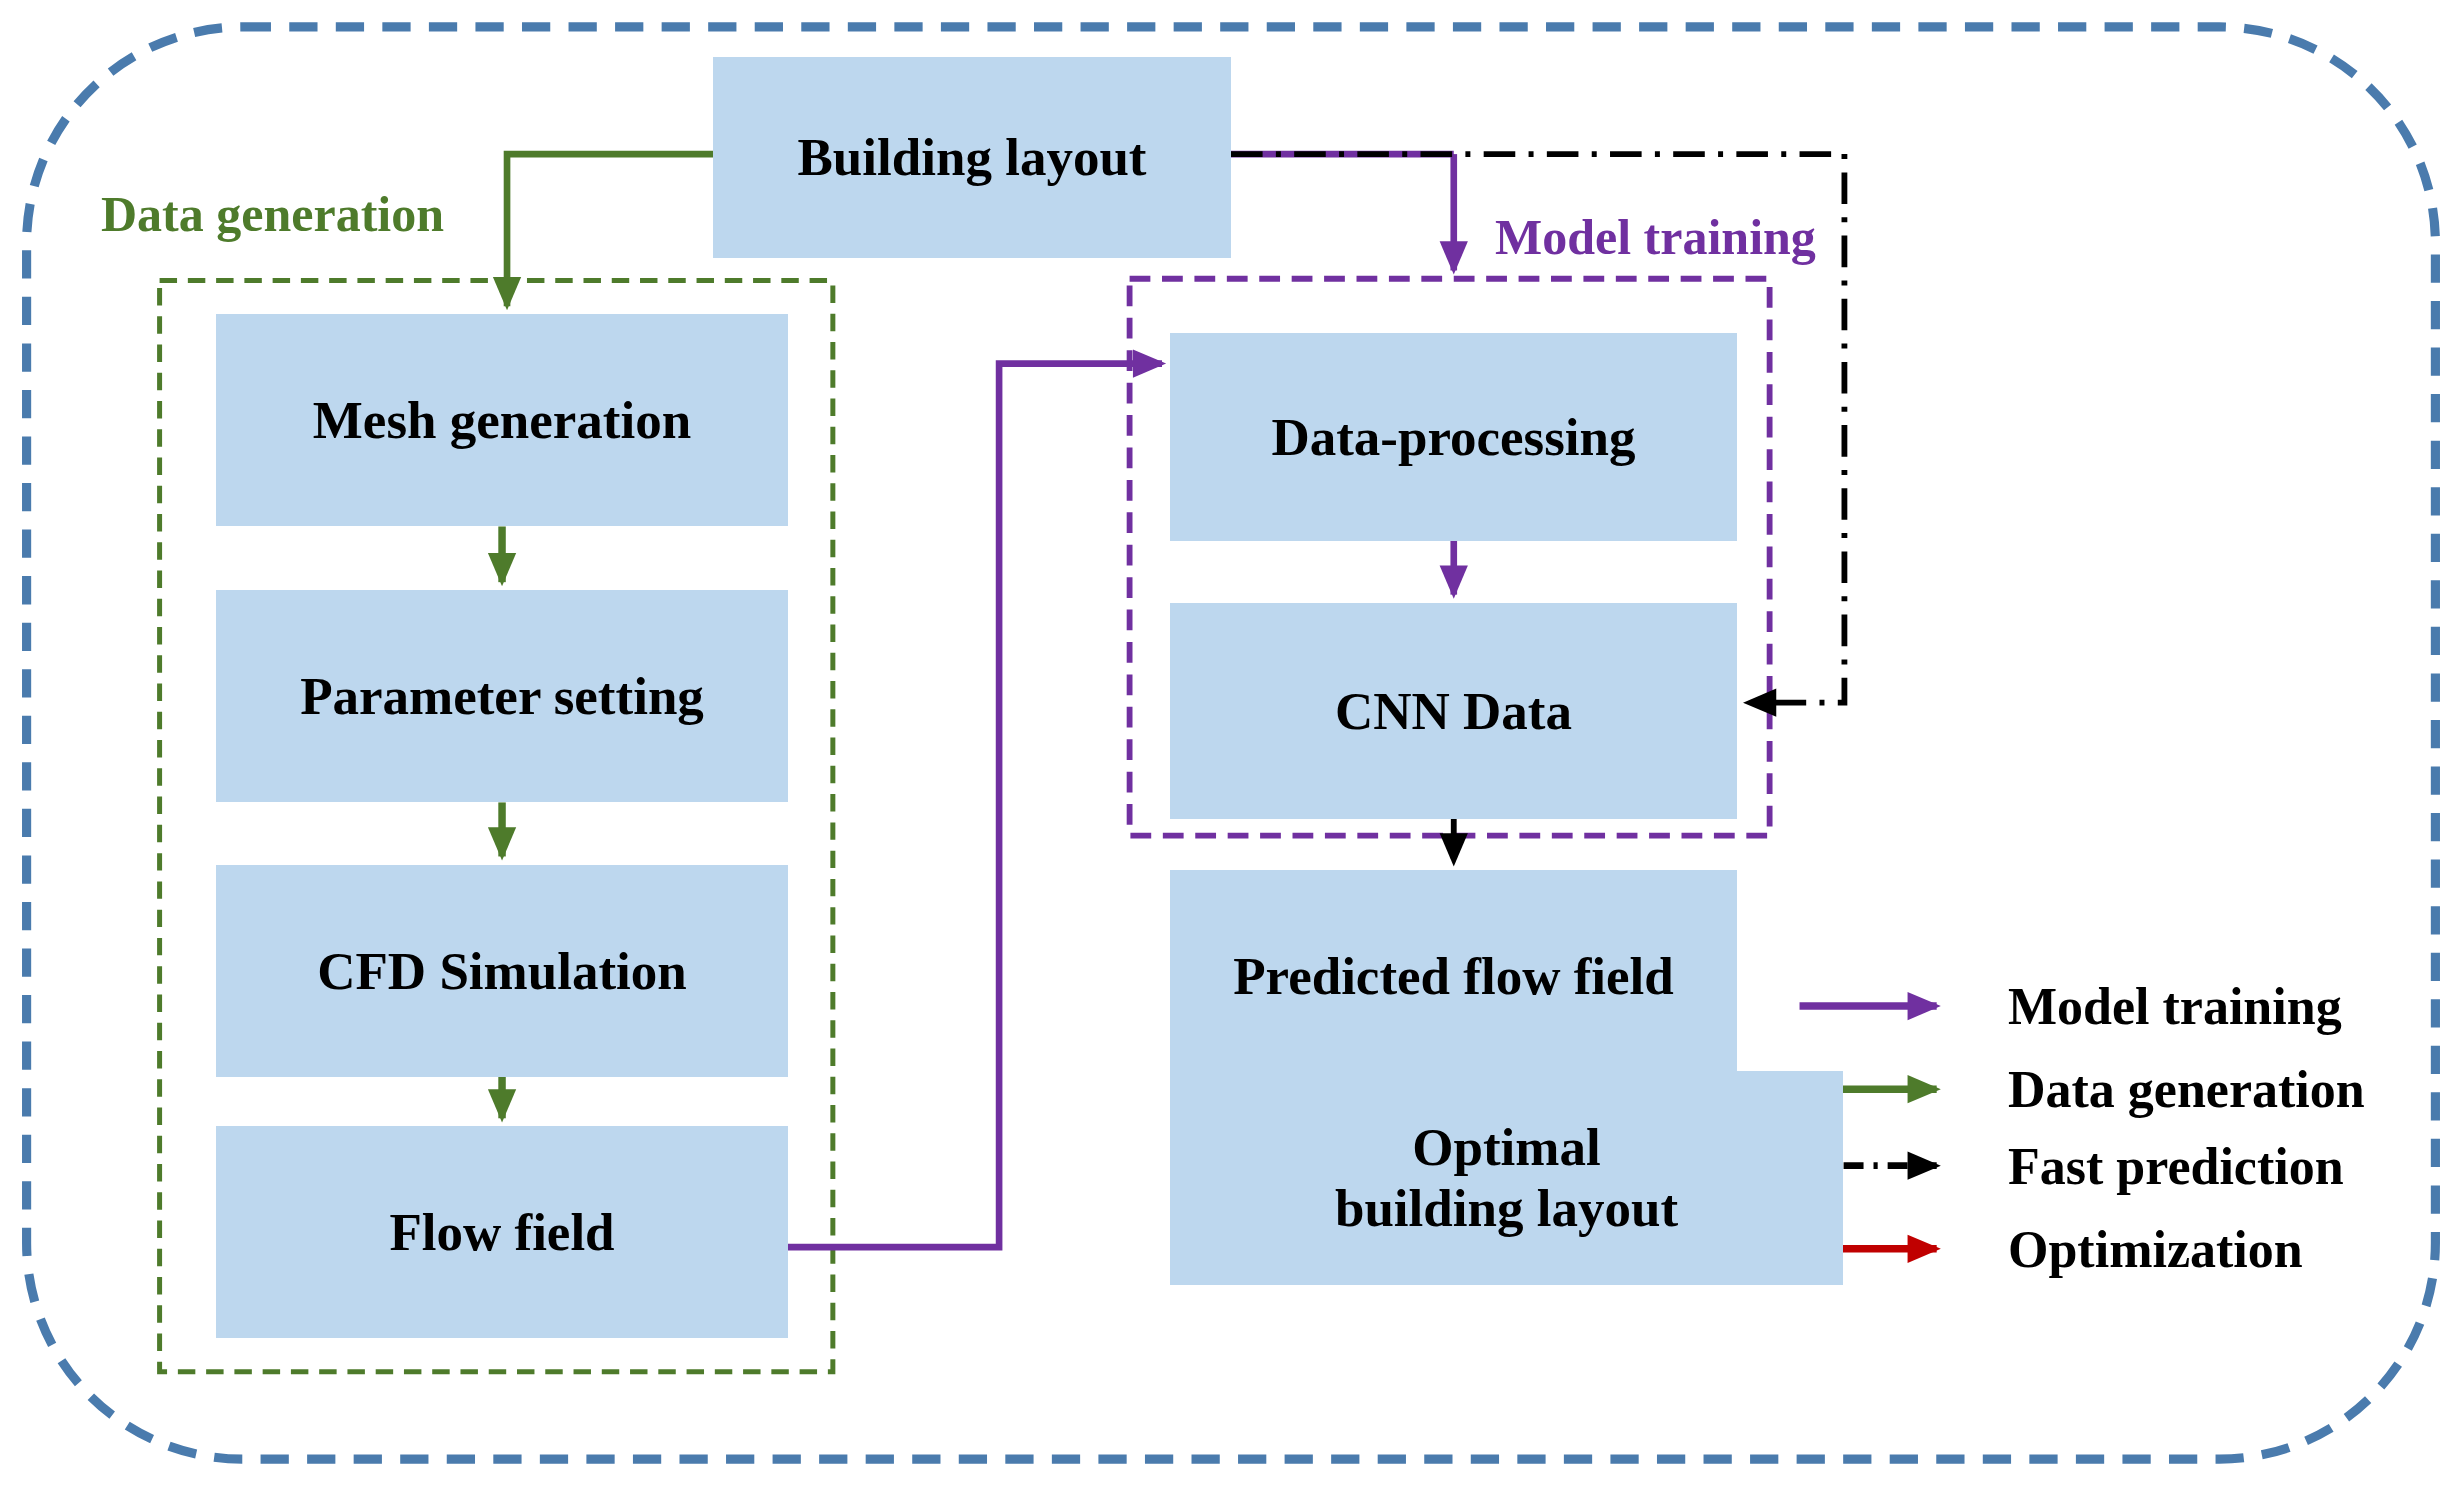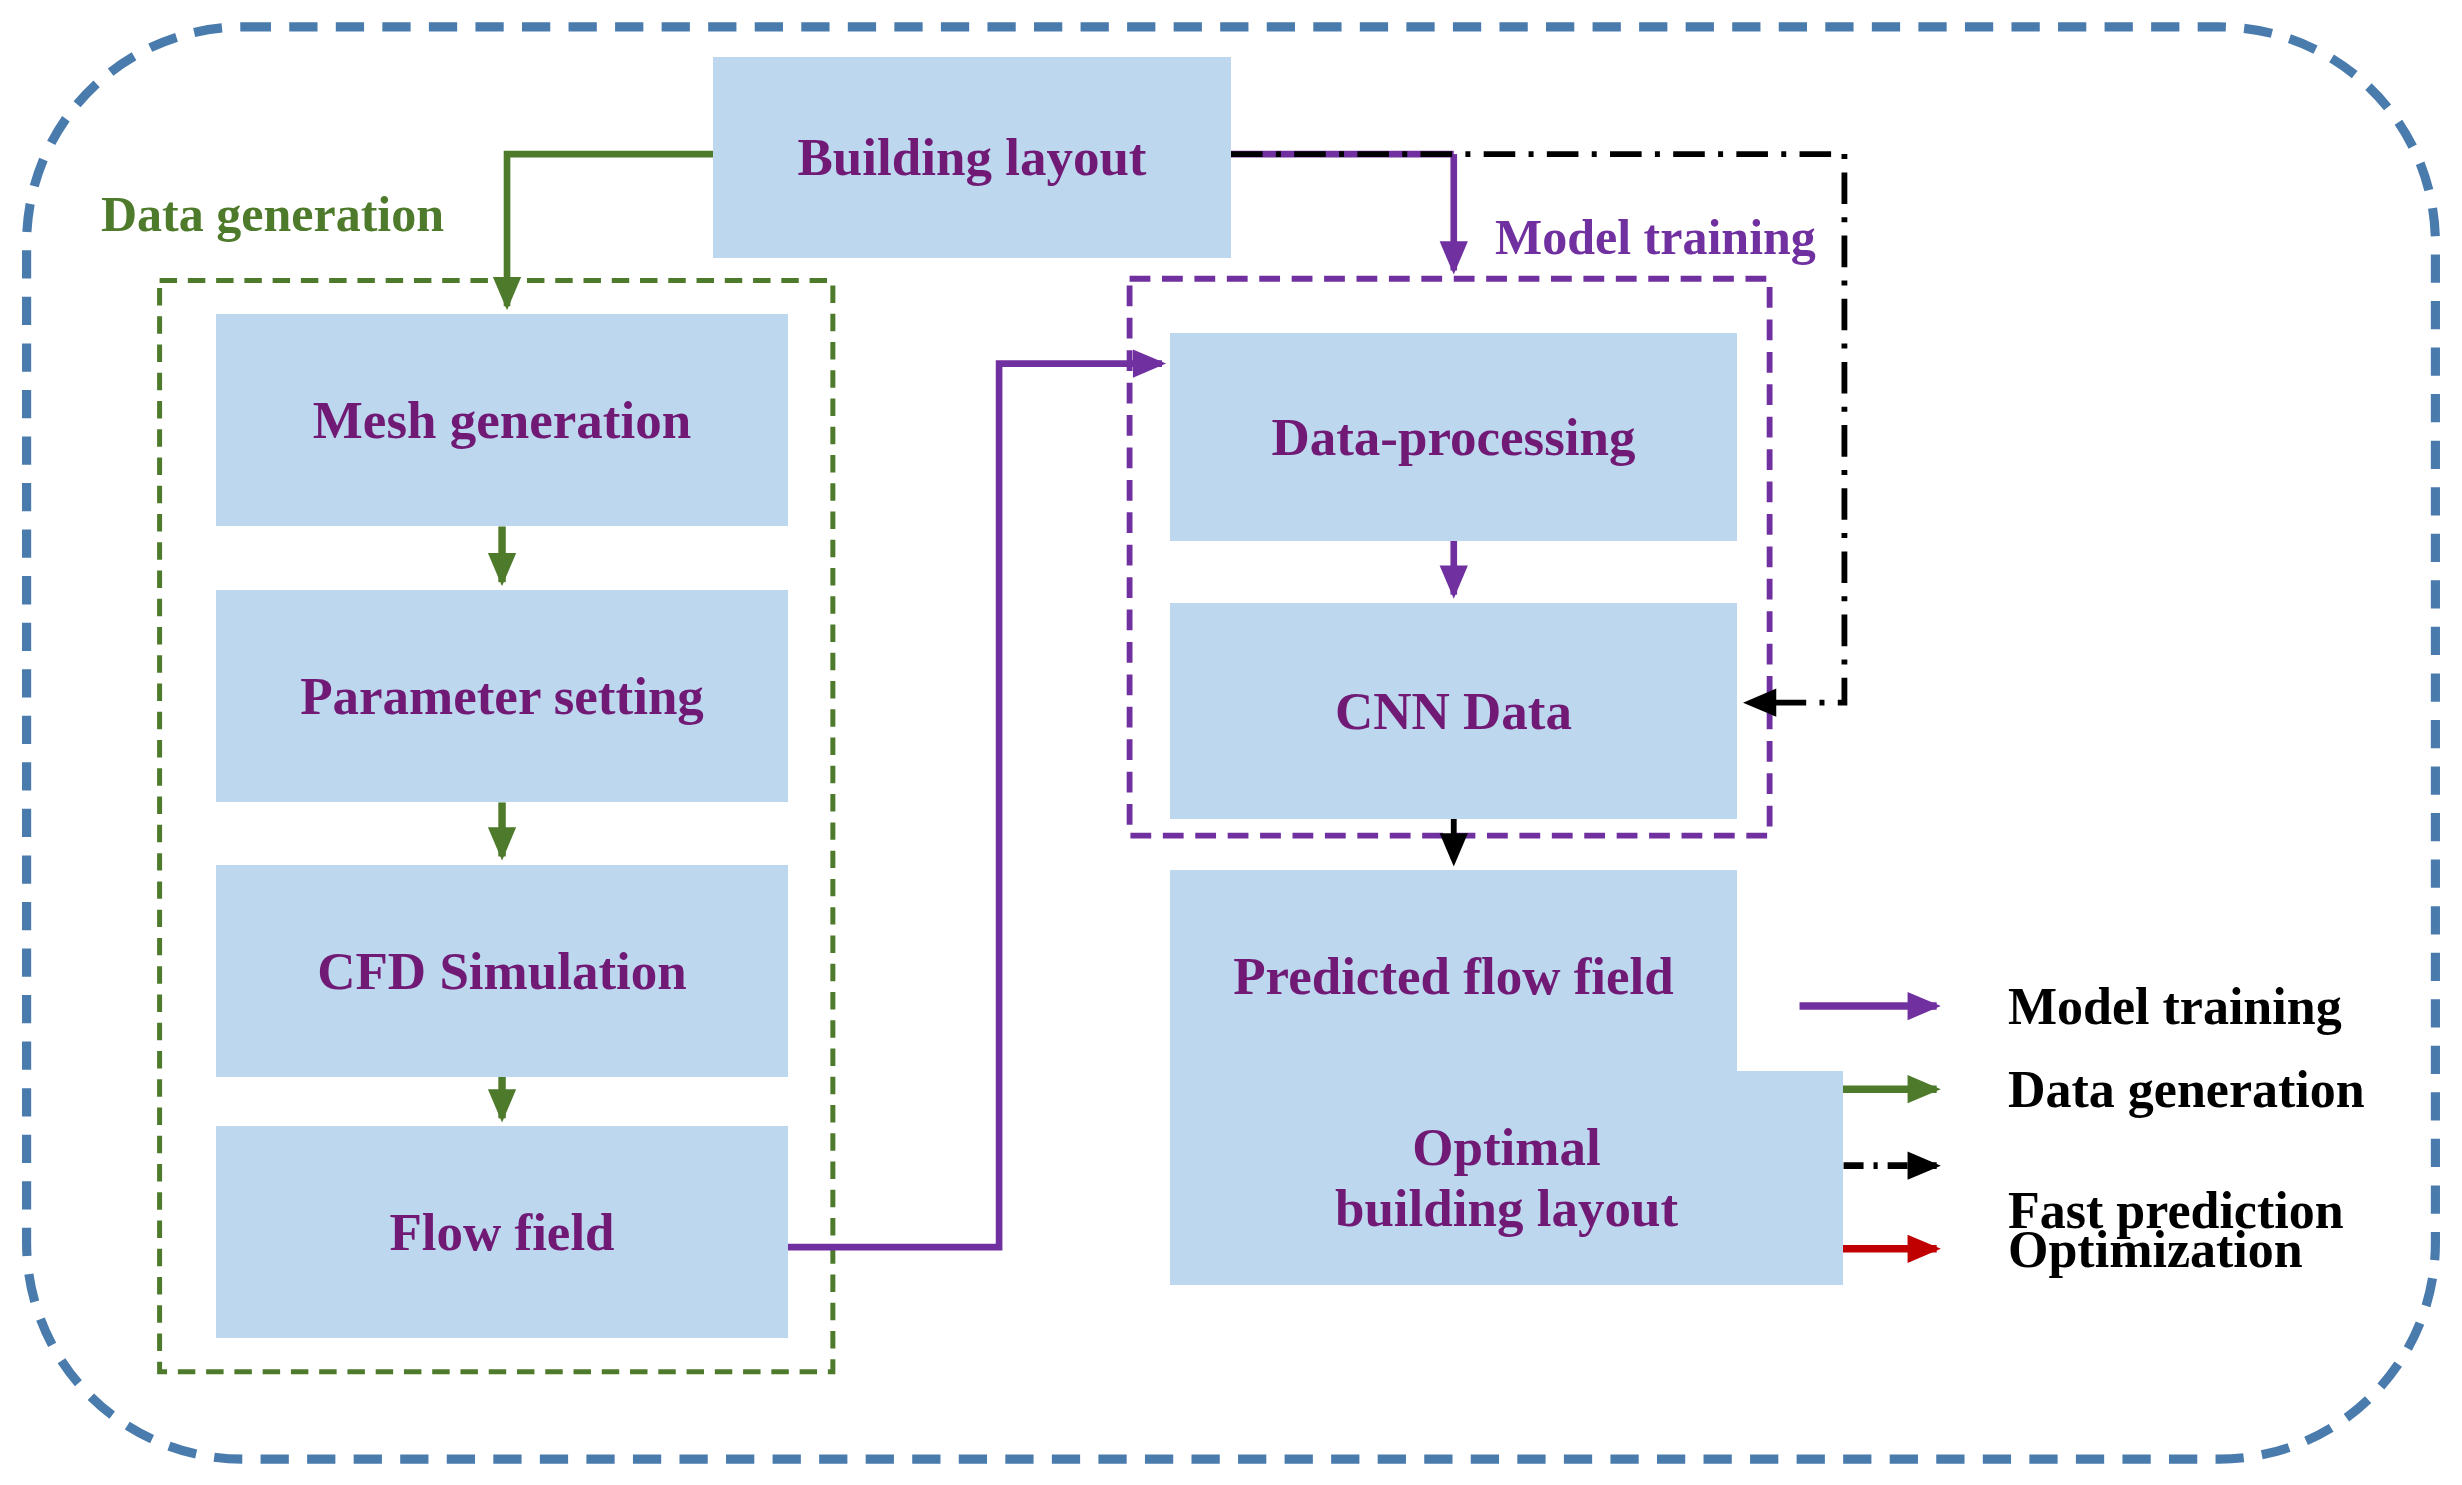--- a/index.html
+++ b/index.html
@@ -11,21 +11,21 @@
     overflow:hidden;
   }
   .stage svg{position:absolute;left:0;top:0;}
   .node{
     position:absolute;
     background:#bdd7ee;
     display:flex;align-items:center;justify-content:center;
     text-align:center;
     font-weight:bold;
     font-size:53px;
-    color:#701a75;
+    color:#000000;
     line-height:1.15;
     white-space:pre-line;
   }
   .section-label{
     position:absolute;
     font-weight:bold;
     font-size:50px;
     white-space:nowrap;
   }
   .legend-label{
@@ -111,17 +111,17 @@
 
   <div class="node" style="left:1170px;top:1071px;width:673px;height:214px;">Optimal
 building layout</div>
 
   <div class="section-label" style="left:101px;top:185px;color:#4e7b2b;">Data generation</div>
 
   <div class="section-label" style="left:1495px;top:208px;color:#7030a0;">Model training</div>
 
   <div class="legend-label" style="left:2008px;top:971px;">Model training</div>
   <div class="legend-label" style="left:2008px;top:1054px;">Data generation</div>
-  <div class="legend-label" style="left:2008px;top:1175px;">Fast prediction</div>
+  <div class="legend-label" style="left:2008px;top:1131px;">Fast prediction</div>
   <div class="legend-label" style="left:2008px;top:1214px;">Optimization</div>
 
 </div>
 
 
 </body></html>

